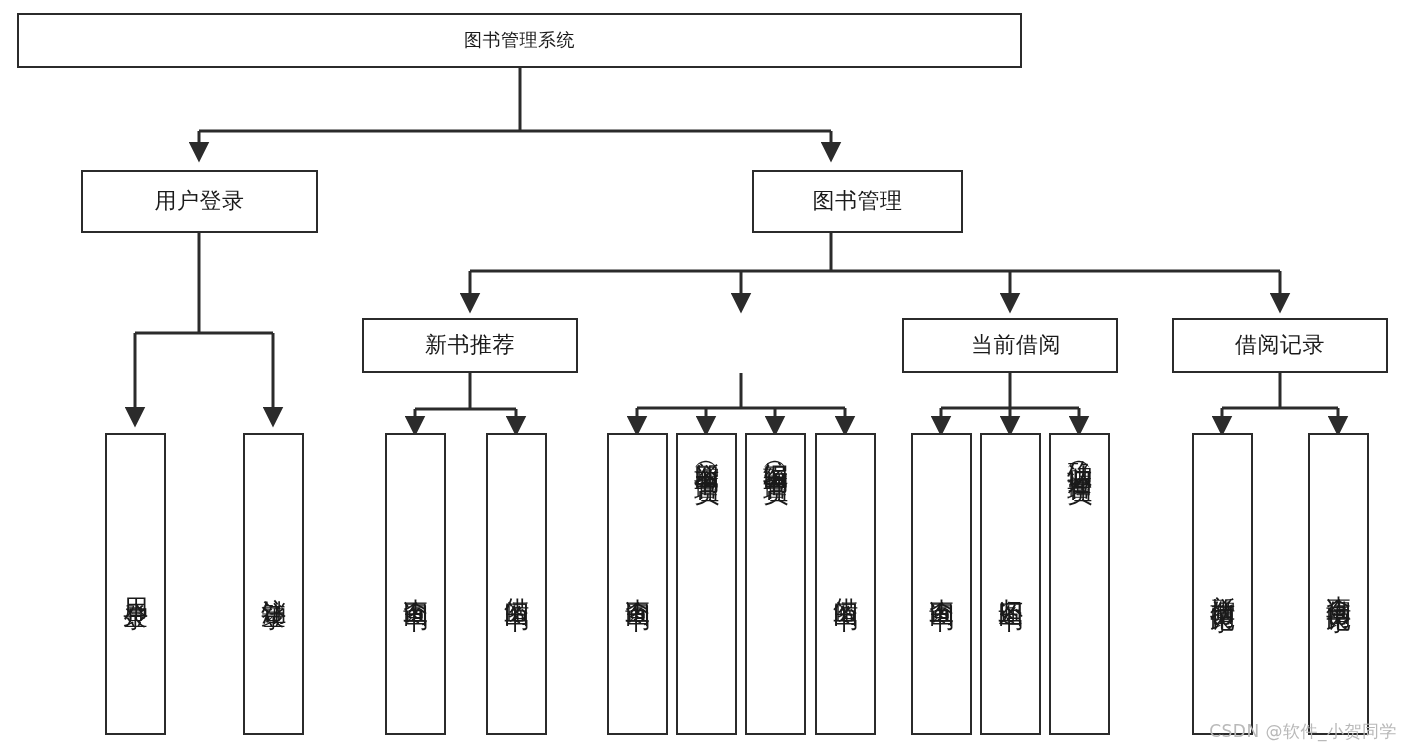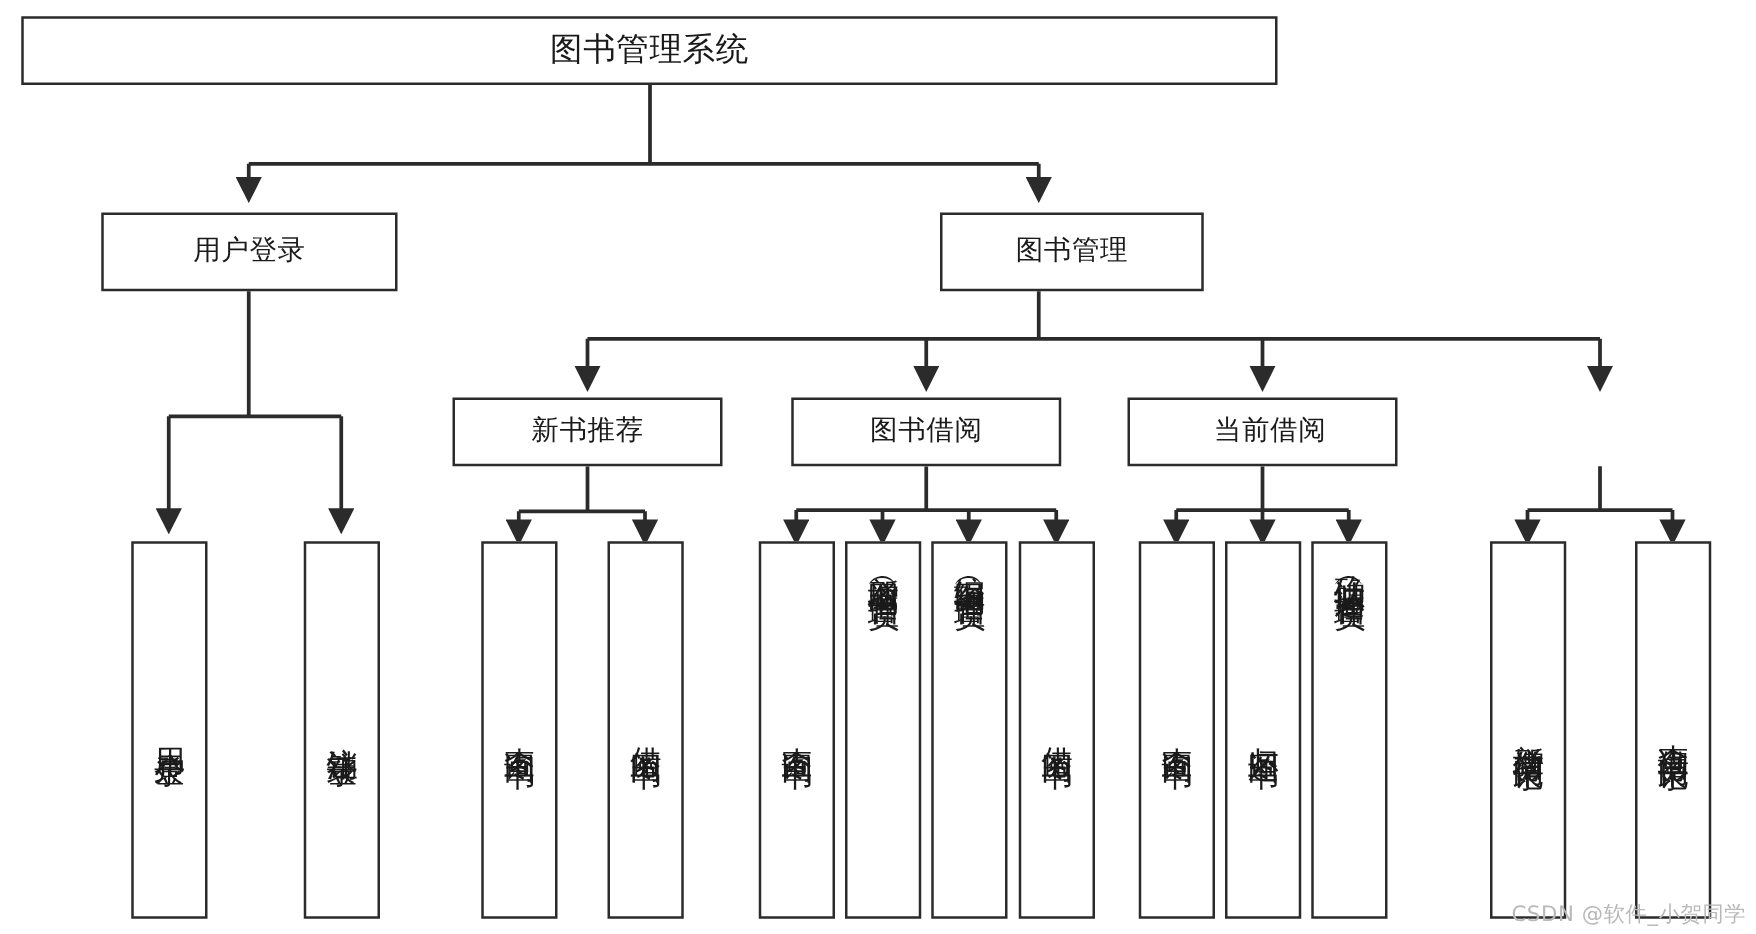--- a/index.html
+++ b/index.html
@@ -40,21 +40,21 @@
     display: block;
     text-align: center;
     letter-spacing: 0.5px;
   }
   .node.horizontal .label {
     font-size: 22px;
     line-height: 1.1;
     white-space: nowrap;
   }
   .node.root .label {
-    font-size: 26px;
+    font-size: 18px;
     font-family: Liberation Serif, serif;
   }
   .node.leaf {
     align-items: flex-start;
     justify-content: center;
     padding-top: 0;
   }
   .node.leaf .label {
     writing-mode: vertical-rl;
     text-orientation: upright;
@@ -146,28 +146,28 @@
     <span class="label">图书管理系统</span>
   </div>
 
   <div class="node horizontal" style="left:81px; top:170px; width:237px; height:63px;">
     <span class="label">用户登录</span>
   </div>
   <div class="node horizontal" style="left:752px; top:170px; width:211px; height:63px;">
     <span class="label">图书管理</span>
   </div>
 
-  <div class="node horizontal" style="left:362px; top:318px; width:216px; height:55px;">
+  <div class="node horizontal" style="left:362px; top:318px; width:216px; height:55px;font-family:Liberation Serif, serif;">
     <span class="label">新书推荐</span>
-  </div>
-  <div class="node horizontal" style="left:633px; top:318px; width:216px; height:55px;">
-    <span class="label">图书借阅</span>
   </div>
   <div class="node horizontal" style="left:902px; top:318px; width:216px; height:55px;padding-left:12px;">
     <span class="label">当前借阅</span>
+  </div>
+  <div class="node horizontal" style="left:1172px; top:318px; width:216px; height:55px;">
+    <span class="label">借阅记录</span>
   </div>
 
   <div class="node leaf" style="left:105px; top:433px; width:61px; height:302px;">
     <div class="leaf-inner">
       <span class="label">用户登录</span>
     </div>
   </div>
   <div class="node leaf" style="left:243px; top:433px; width:61px; height:302px;">
     <div class="leaf-inner">
       <span class="label">注销登录</span>

